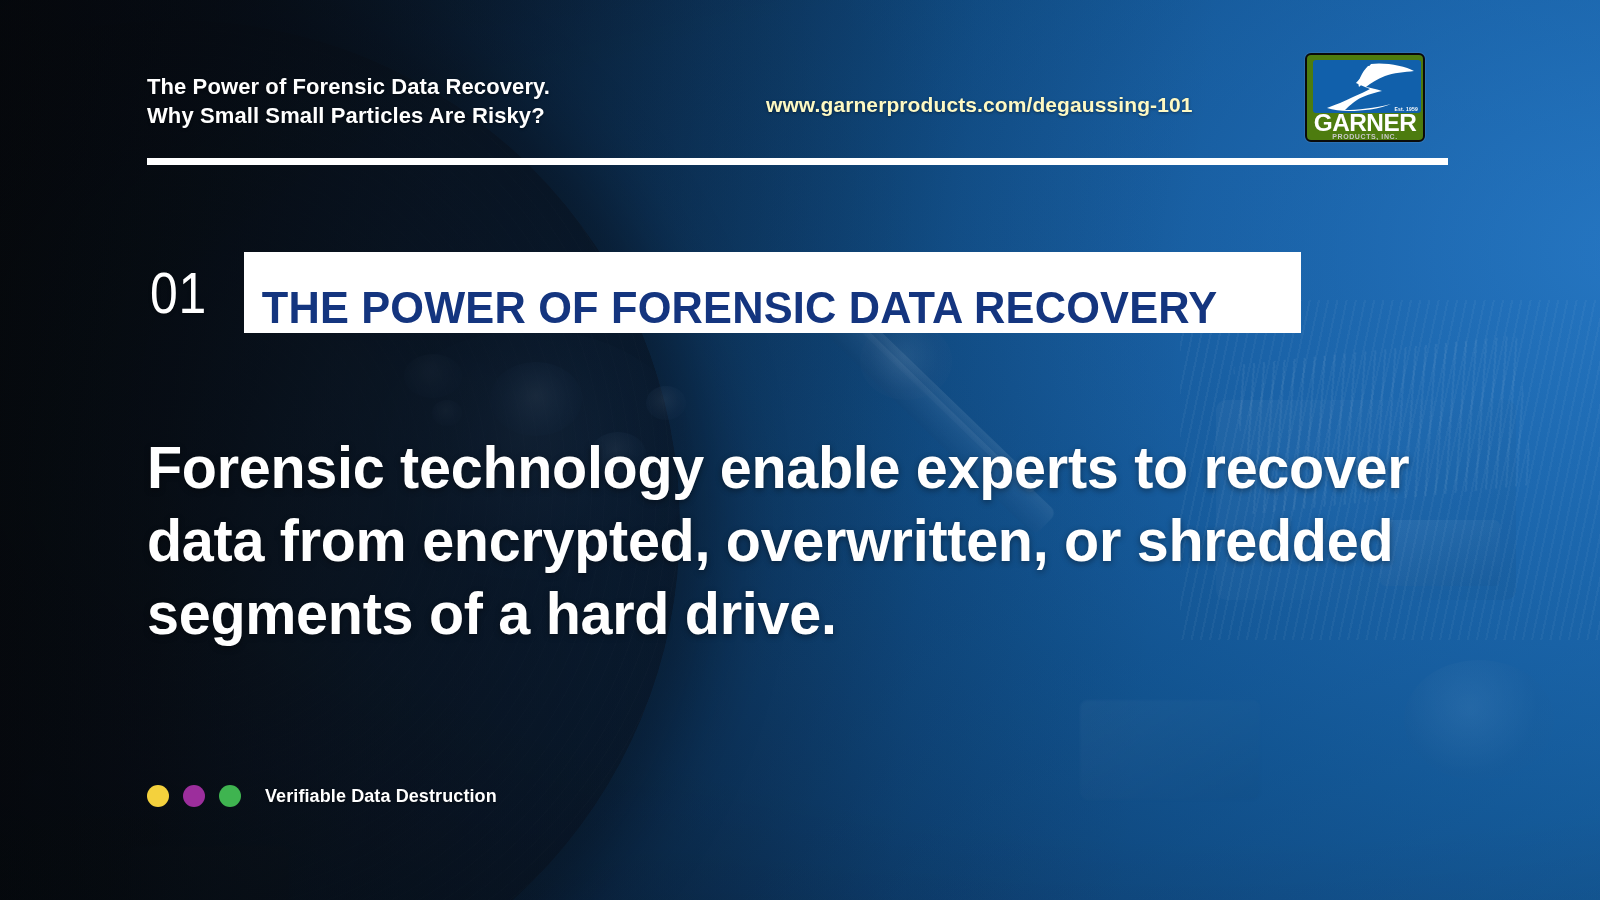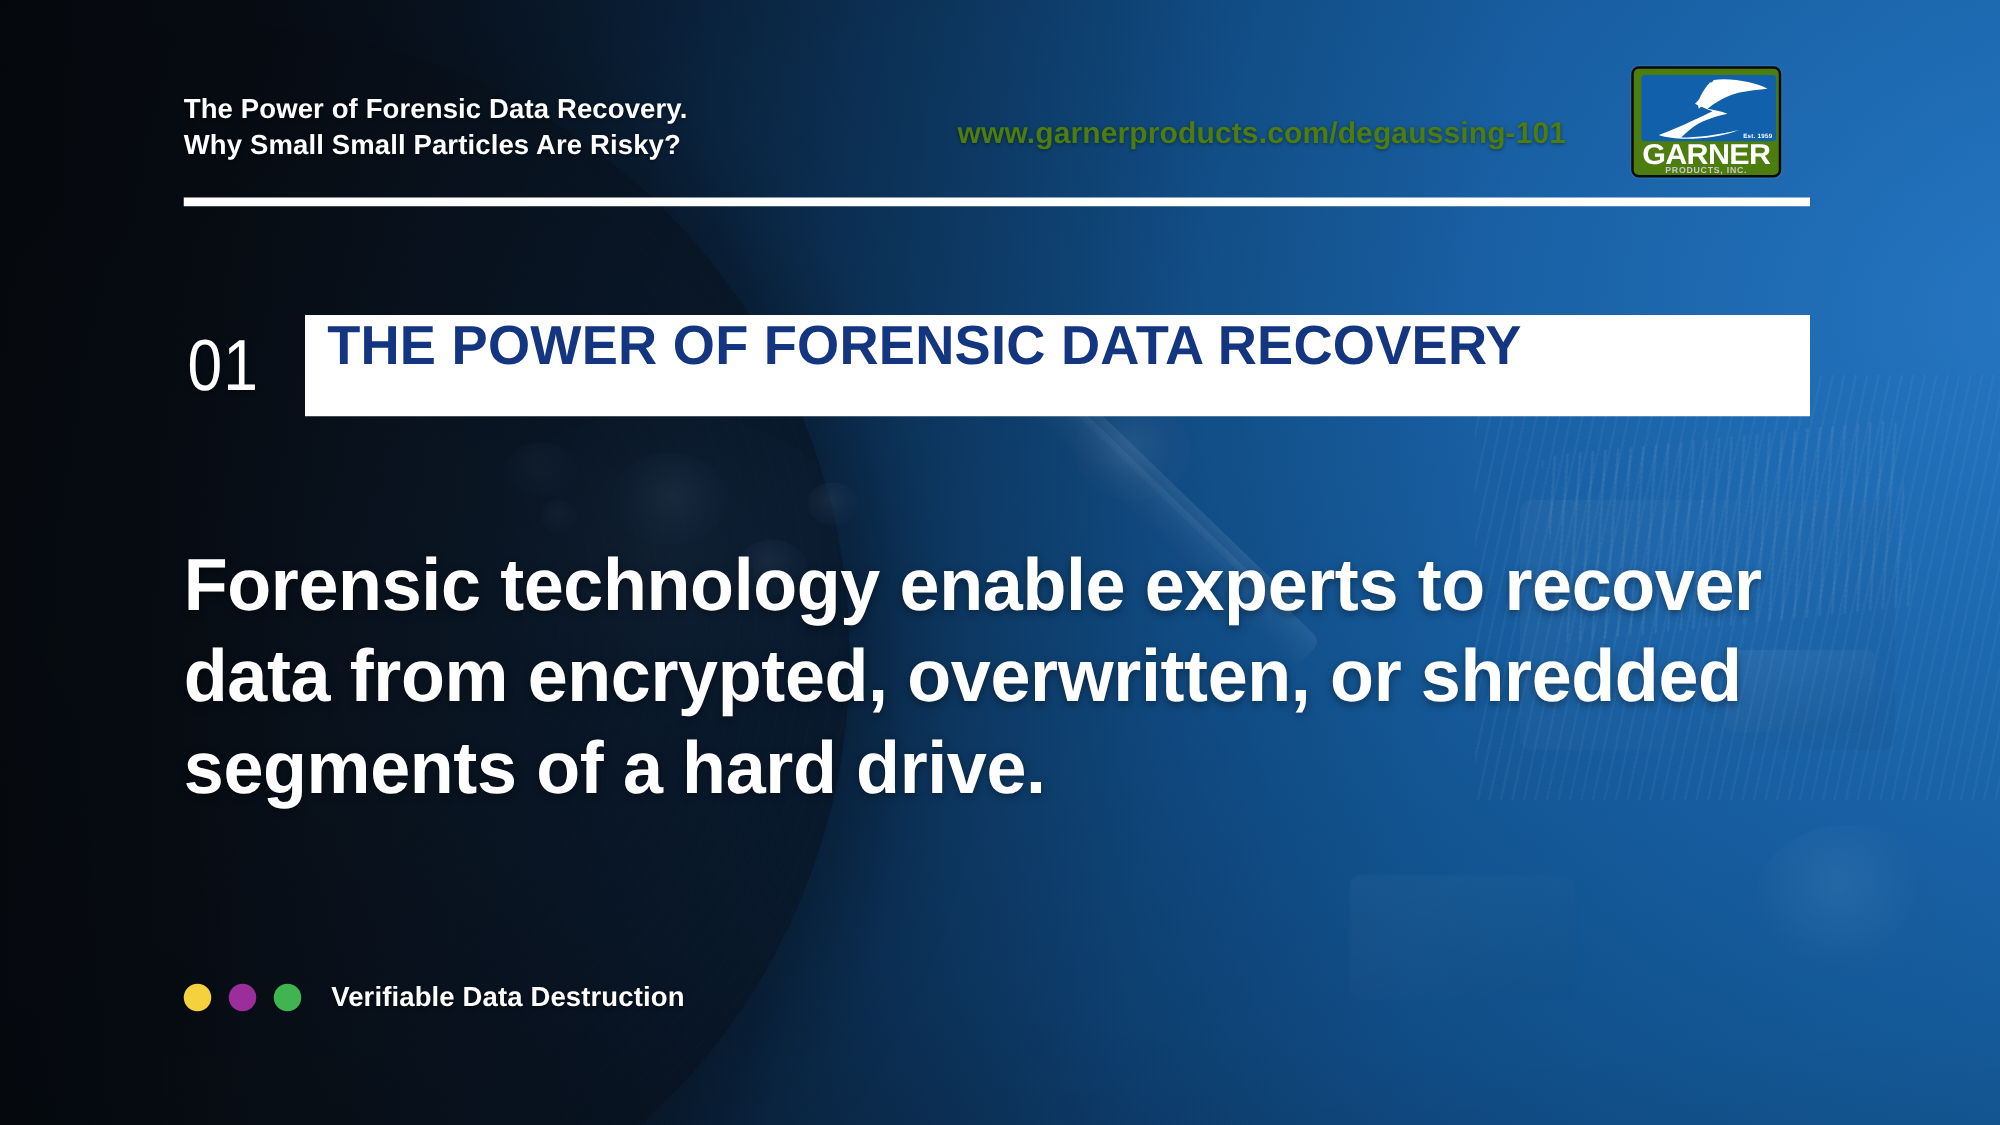--- a/index.html
+++ b/index.html
@@ -169,21 +169,21 @@
     position:absolute; left:147px; top:72px; width:640px;
     color:#ffffff;
     font-size:22px; font-weight:bold; line-height:1.33;
     letter-spacing:0.1px;
     text-shadow:0 1px 3px rgba(0,0,0,0.45);
   }
   .header-title span { display:block; }
 
   .header-url{
     position:absolute; left:766px; top:93px;
-    color:#4d7c0f; font-size:24px; font-weight:bold;
+    color:#fef9c3; font-size:21px; font-weight:bold;
     letter-spacing:0.1px;
     text-shadow:0 1px 3px rgba(0,0,0,0.45);
   }
 
   
   .logo{
     position:absolute; left:1305px; top:53px; width:120px; height:89px;
     background:#4d7c0f;
     border:2px solid #0a0a0a;
     border-radius:6px;
@@ -231,23 +231,23 @@
   .headline-number{
     position:absolute; left:150px; top:259px;
     color:#ffffff;
     font-size:58px; font-weight:400;
     letter-spacing:1px;
     font-family:"Liberation Sans Narrow","Liberation Sans", sans-serif;
     transform:scaleX(0.86); transform-origin:left top;
     text-shadow:0 1px 4px rgba(0,0,0,0.4);
   }
   .headline-bar{
-    position:absolute; left:244px; top:252px; width:1204px; height:81px;
+    position:absolute; left:244px; top:252px; width:1057px; height:81px;
     background:#ffffff;
-    display:flex; align-items:flex-start;
+    display:flex; align-items:flex-end;
   }
   .headline-text{
     color:#14357f;
     font-size:44px; font-weight:bold;
     letter-spacing:0.2px;
     padding-left:18px;
     white-space:nowrap;
     transform:scaleX(0.985); transform-origin:left center;
   }
 
@@ -262,21 +262,21 @@
     transform:scaleX(0.975); transform-origin:left top;
   }
 
   
   .footer{
     position:absolute; left:147px; top:785px;
     display:flex; align-items:center;
   }
   .dot{ width:22px; height:22px; border-radius:50%; margin-right:14px; }
   .footer-label{
-    color:#ffffff; font-size:22px; font-weight:bold;
+    color:#ffffff; font-size:18px; font-weight:bold;
     margin-left:10px; letter-spacing:0.1px;
     text-shadow:0 1px 3px rgba(0,0,0,0.45);
   }
 </style>
 </head>
 <body>
 
 <div id="stage">
 
   <div class="bg-base"></div>

